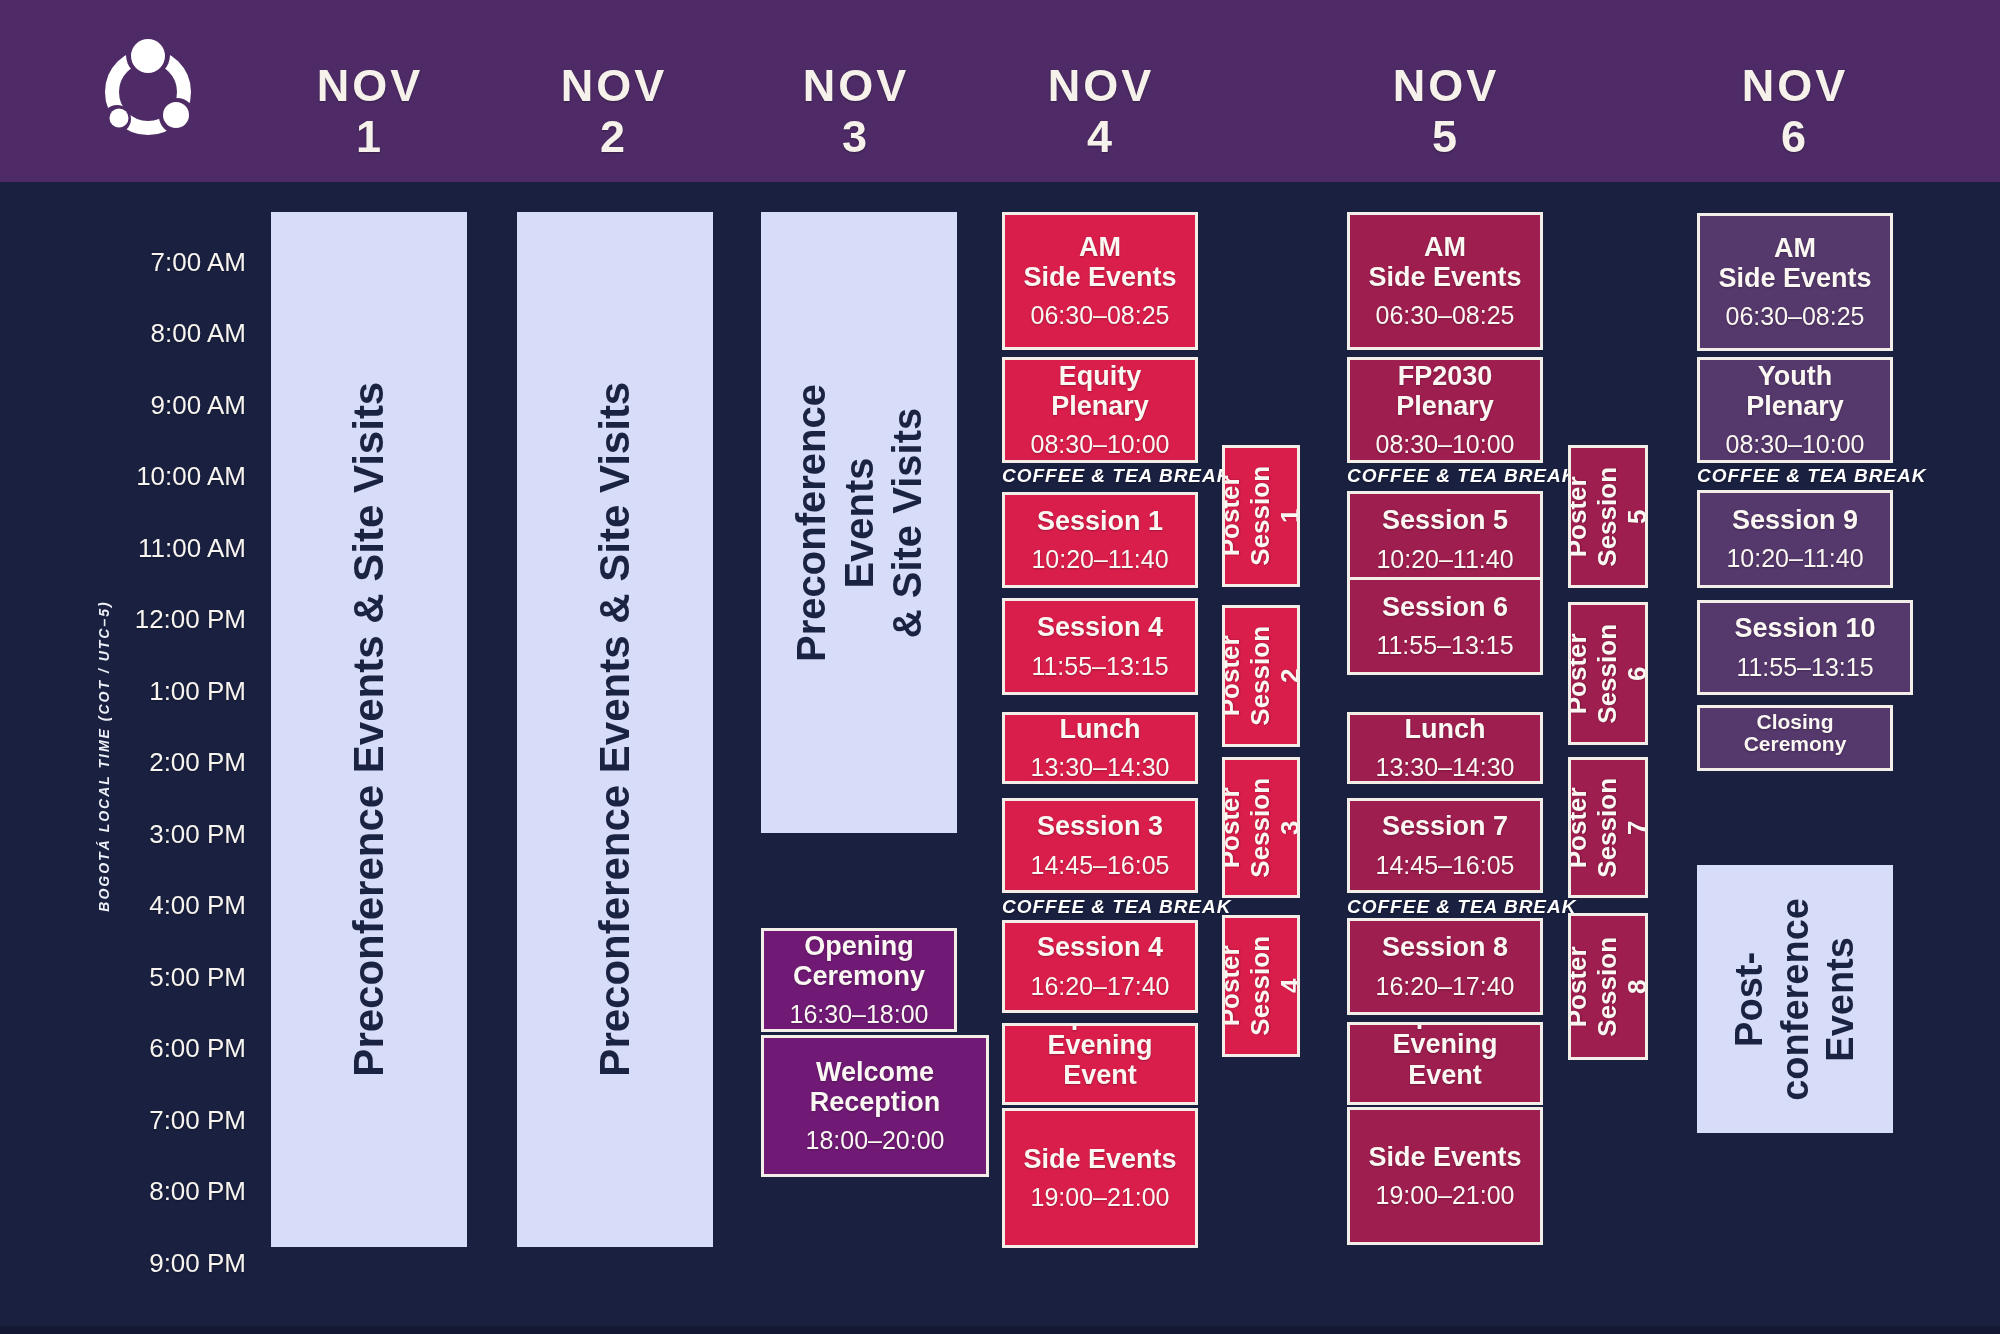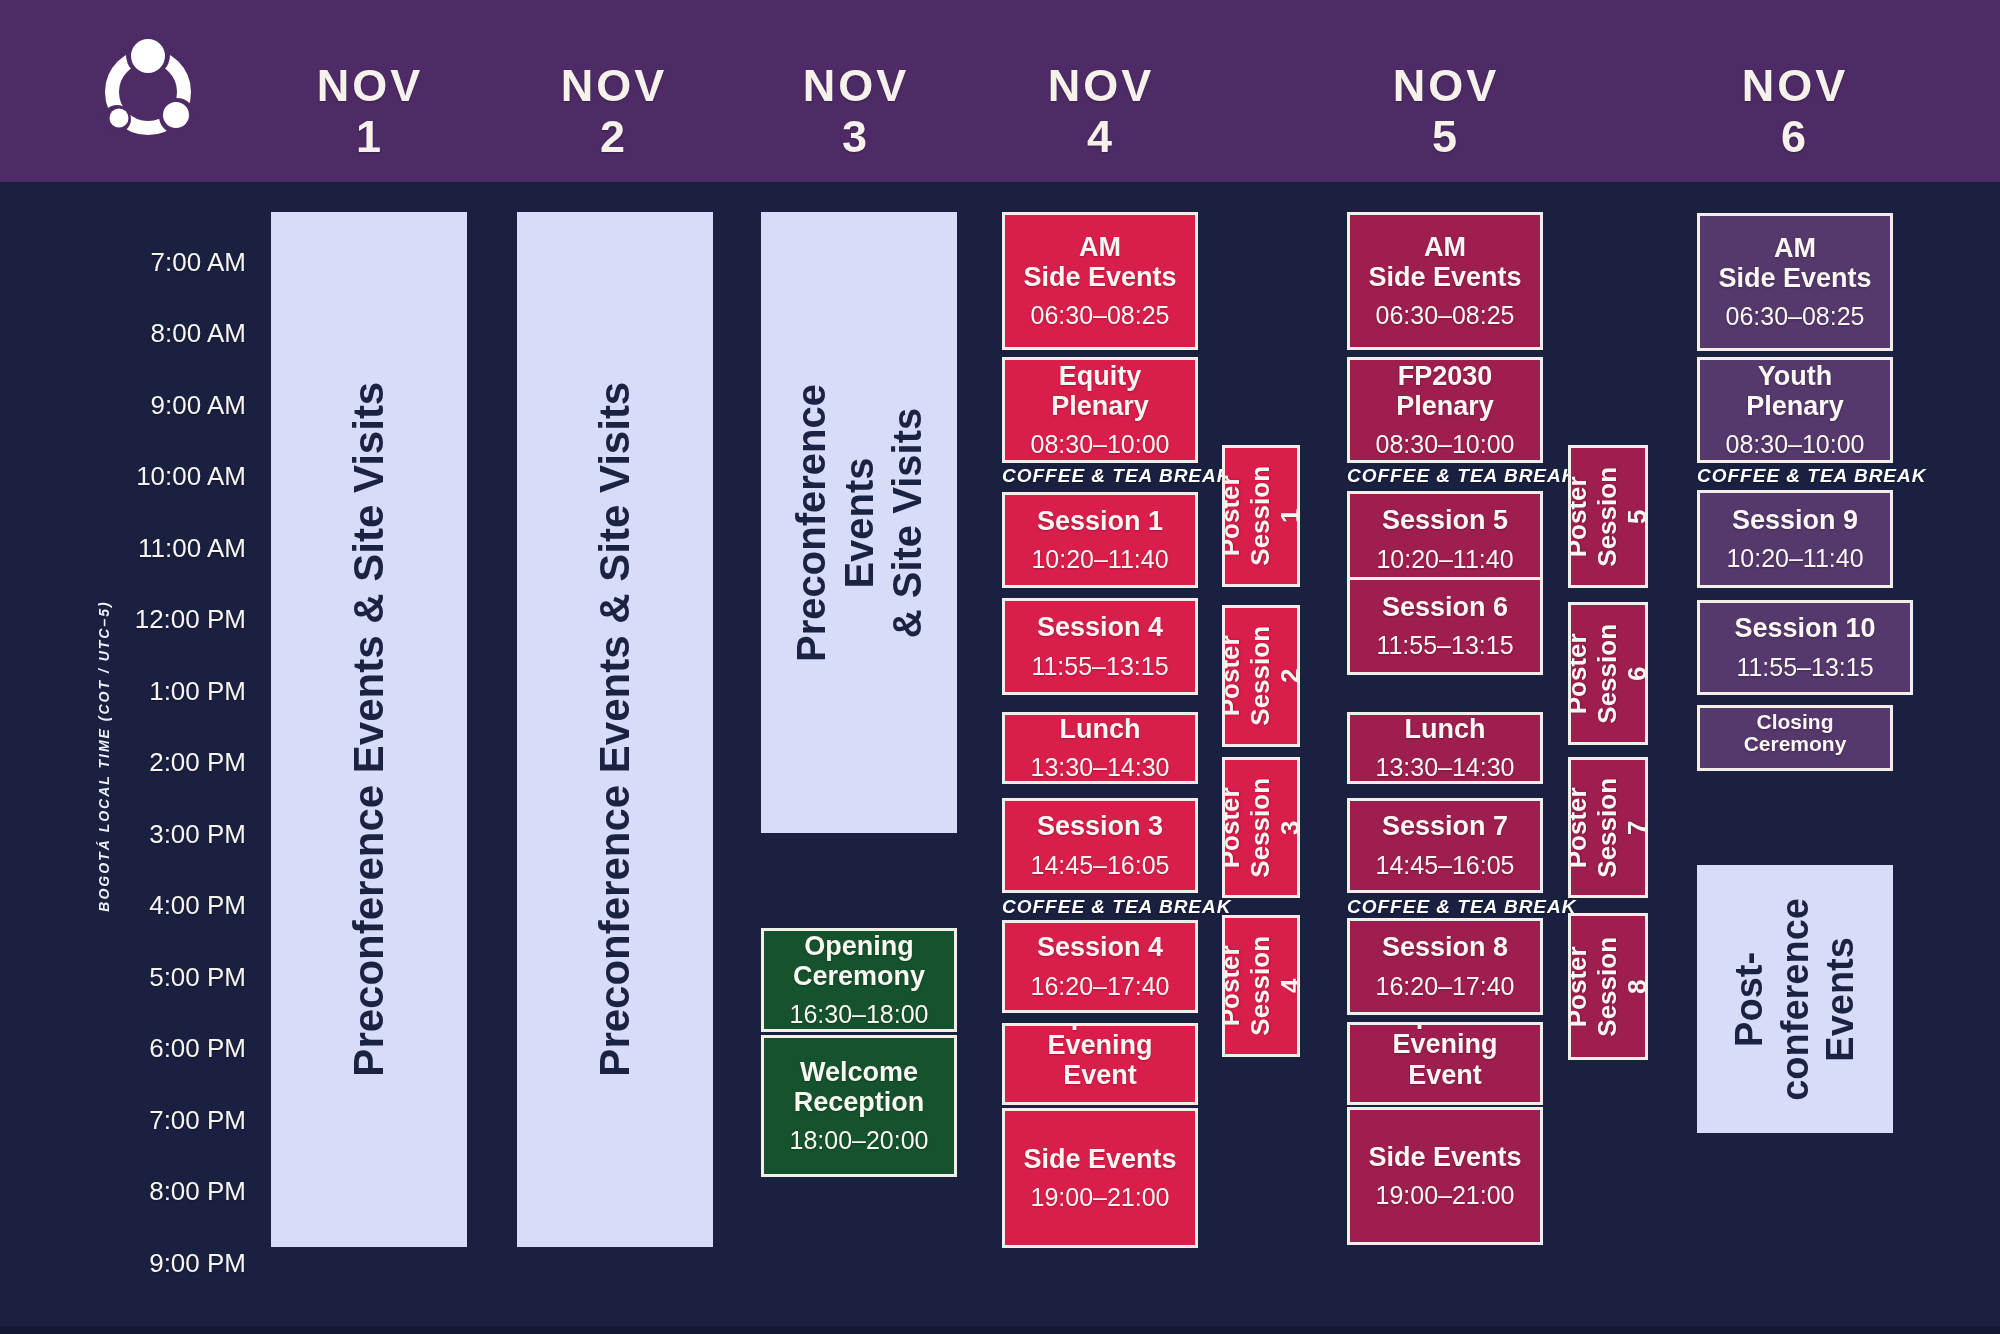--- a/index.html
+++ b/index.html
@@ -36,21 +36,21 @@
     text-align:center;color:#fbf8f3;padding:2px;overflow:hidden;
     text-shadow:0 1px 2px rgba(20,10,20,.3);
   }
   .evt .t{font-weight:bold;font-size:27px;line-height:1.12;white-space:pre-line;}
   .evt .tm{font-size:25px;line-height:1.2;font-weight:normal;white-space:nowrap;margin-top:8px;}
   .evt.small .t{font-size:21px;line-height:1.05;}
   .evt.small .tm{font-size:21px;line-height:1.1;}
   .red{background:#da1e4b;}
   .maroon{background:#9e1e4f;}
   .purple{background:#55386c;}
-  .purple3{background:#14532d;}
+  .purple3{background:#701a75;}
   .lav{
     position:absolute;background:#d7dcf8;
     display:flex;align-items:center;justify-content:center;text-align:center;overflow:hidden;
   }
   .lav .rot{
     transform:rotate(-90deg);color:#1b2342;font-weight:bold;white-space:pre-line;
     line-height:1.2;
   }
   .big-rot{font-size:42px;white-space:nowrap !important;}
   .mid-rot{font-size:40px;}
@@ -114,21 +114,21 @@
 
   <div class="lav" style="left:761px;top:212px;width:196px;height:621px">
     <div class="rot mid-rot">Preconference Events
 &amp; Site Visits</div>
   </div>
   <div class="evt purple3" style="left:761px;top:928px;width:196px;height:104px">
     <div class="t">Opening
 Ceremony</div>
     <div class="tm">16:30–18:00</div>
   </div>
-  <div class="evt purple3" style="left:761px;top:1035px;width:196px;height:142px">
+  <div class="evt purple3" style="left:761px;top:1035px;width:228px;height:142px">
     <div class="t">Welcome
 Reception</div>
     <div class="tm">18:00–20:00</div>
   </div>
 
   <div class="evt red" style="left:1002px;top:212px;width:196px;height:138px">
     <div class="t">AM
 Side Events</div>
     <div class="tm">06:30–08:25</div>
   </div>

